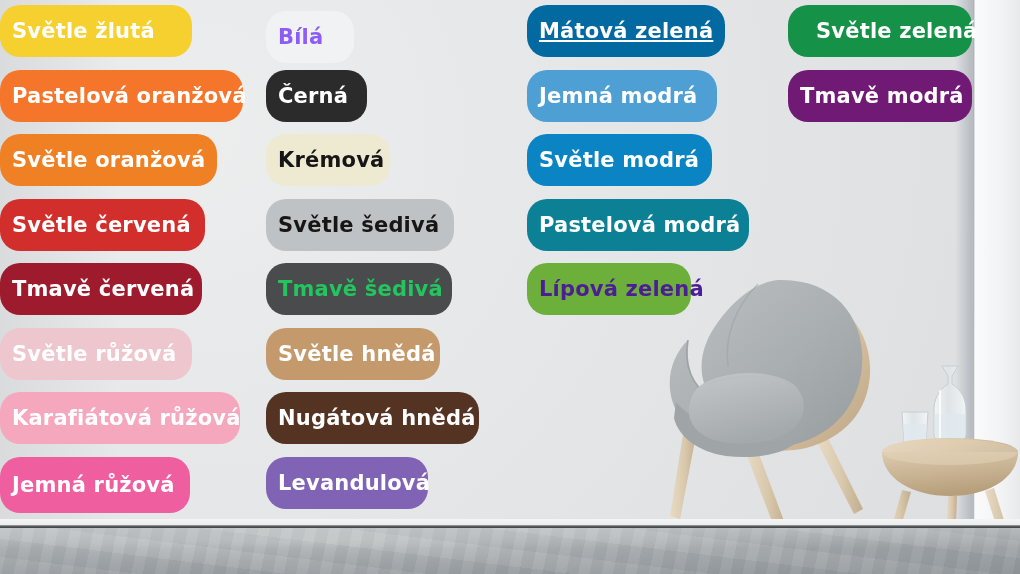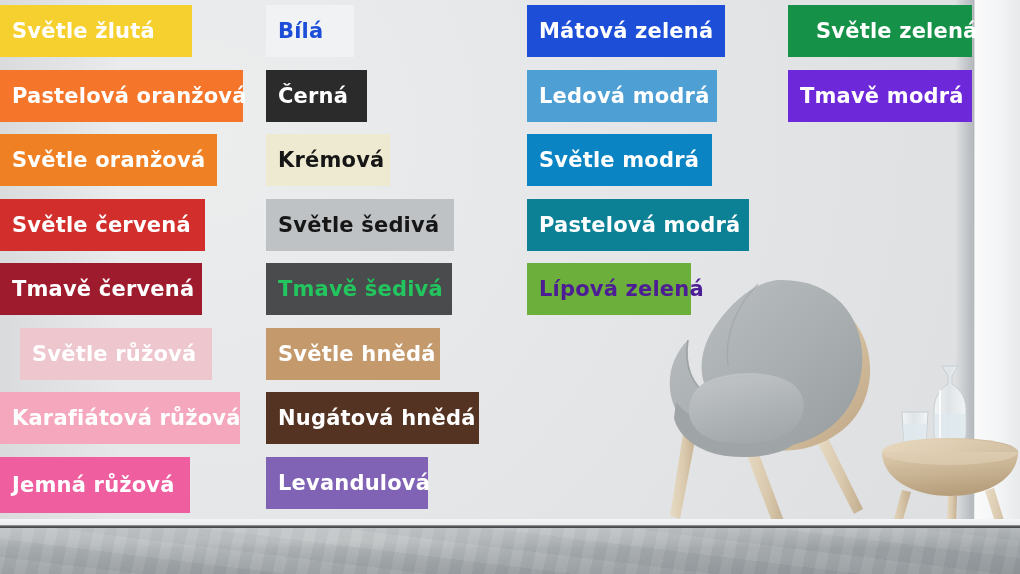--- a/index.html
+++ b/index.html
@@ -60,20 +60,21 @@
   .label{
     position:absolute;
     display:flex;align-items:center;
     box-sizing:border-box;
     padding:0 12px;
     font-size:21px;
     letter-spacing:.2px;
     white-space:nowrap;
     font-weight:600;
     font-family:"DejaVu Sans","Liberation Sans",sans-serif;
+    border-radius:20px;
   }
 </style>
 </head>
 <body>
 
 <div id="stage">
 
   <div class="wall"></div>
   <div class="wall-left-shade"></div>
   <div class="wall-corner-shadow"></div>
@@ -171,33 +172,33 @@
   <div class="baseboard"></div>
   <div class="floor"></div>
   <div class="floor-sheen"></div>
 
   <div id="swatch-layer">
       <div class="label" style="left: 0px; top: 5px; width: 192px; height: 52px; background: rgb(246, 208, 46); color: rgb(255, 255, 255);">Světle žlutá</div>
       <div class="label" style="left: 0px; top: 70px; width: 243px; height: 52px; background: rgb(245, 117, 42); color: rgb(255, 255, 255);">Pastelová oranžová</div>
       <div class="label" style="left: 0px; top: 134px; width: 217px; height: 52px; background: rgb(239, 128, 36); color: rgb(255, 255, 255);">Světle oranžová</div>
       <div class="label" style="left: 0px; top: 199px; width: 205px; height: 52px; background: rgb(210, 47, 44); color: rgb(255, 255, 255);">Světle červená</div>
       <div class="label" style="left: 0px; top: 263px; width: 202px; height: 52px; background: rgb(158, 27, 45); color: rgb(255, 255, 255);">Tmavě červená</div>
-      <div class="label" style="left: 0px; top: 328px; width: 192px; height: 52px; background: rgb(238, 199, 206); color: rgb(255, 255, 255); margin-left: 20px;">Světle růžová</div>
+      <div class="label" style="left: 0px; top: 328px; width: 192px; height: 52px; background: rgb(238, 199, 206); color: rgb(255, 255, 255);">Světle růžová</div>
       <div class="label" style="left: 0px; top: 392px; width: 240px; height: 52px; background: rgb(245, 168, 189); color: rgb(255, 255, 255);">Karafiátová růžová</div>
       <div class="label" style="left: 0px; top: 457px; width: 190px; height: 56px; background: rgb(239, 95, 160); color: rgb(255, 255, 255);">Jemná růžová</div>
-      <div class="label" style="left: 266px; top: 5px; width: 88px; height: 52px; background: rgb(241, 242, 243); color: #1d4ed8;">Bílá</div>
+      <div class="label" style="left: 266px; top: 11px; width: 88px; height: 52px; background: rgb(241, 242, 243); color: #8b5cf6;">Bílá</div>
       <div class="label" style="left: 266px; top: 70px; width: 101px; height: 52px; background: rgb(43, 43, 43); color: rgb(255, 255, 255);">Černá</div>
       <div class="label" style="left: 266px; top: 134px; width: 124px; height: 52px; background: rgb(238, 234, 210); color: rgb(22, 22, 22);">Krémová</div>
       <div class="label" style="left: 266px; top: 199px; width: 188px; height: 52px; background: rgb(191, 194, 196); color: rgb(22, 22, 22);">Světle šedivá</div>
       <div class="label" style="left: 266px; top: 263px; width: 186px; height: 52px; background: rgb(74, 75, 77); color: #22c55e;">Tmavě šedivá</div>
       <div class="label" style="left: 266px; top: 328px; width: 174px; height: 52px; background: rgb(196, 154, 108); color: rgb(255, 255, 255);">Světle hnědá</div>
       <div class="label" style="left: 266px; top: 392px; width: 213px; height: 52px; background: rgb(85, 51, 35); color: rgb(255, 255, 255);">Nugátová hnědá</div>
       <div class="label" style="left: 266px; top: 457px; width: 162px; height: 52px; background: rgb(129, 99, 182); color: rgb(255, 255, 255);">Levandulová</div>
-      <div class="label" style="left: 527px; top: 5px; width: 198px; height: 52px; background: #1d4ed8; color: rgb(255, 255, 255);">Mátová zelená</div>
-      <div class="label" style="left: 527px; top: 70px; width: 190px; height: 52px; background: rgb(77, 159, 212); color: rgb(255, 255, 255);">Ledová modrá</div>
+      <div class="label" style="left: 527px; top: 5px; width: 198px; height: 52px; background: #0369a1; color: rgb(255, 255, 255); text-decoration: underline;">Mátová zelená</div>
+      <div class="label" style="left: 527px; top: 70px; width: 190px; height: 52px; background: rgb(77, 159, 212); color: rgb(255, 255, 255);">Jemná modrá</div>
       <div class="label" style="left: 527px; top: 134px; width: 185px; height: 52px; background: rgb(11, 132, 196); color: rgb(255, 255, 255);">Světle modrá</div>
       <div class="label" style="left: 527px; top: 199px; width: 222px; height: 52px; background: rgb(12, 129, 150); color: rgb(255, 255, 255);">Pastelová modrá</div>
       <div class="label" style="left: 527px; top: 263px; width: 164px; height: 52px; background: rgb(108, 176, 59); color: #4c1d95;">Lípová zelená</div>
       <div class="label" style="left: 788px; top: 5px; width: 184px; height: 52px; background: rgb(21, 146, 71); color: rgb(255, 255, 255); padding-left: 28px;">Světle zelená</div>
-      <div class="label" style="left: 788px; top: 70px; width: 184px; height: 52px; background: #6d28d9; color: rgb(255, 255, 255);">Tmavě modrá</div>
+      <div class="label" style="left: 788px; top: 70px; width: 184px; height: 52px; background: #701a75; color: rgb(255, 255, 255);">Tmavě modrá</div>
     </div>
 
 </div>
 
 </body></html>

